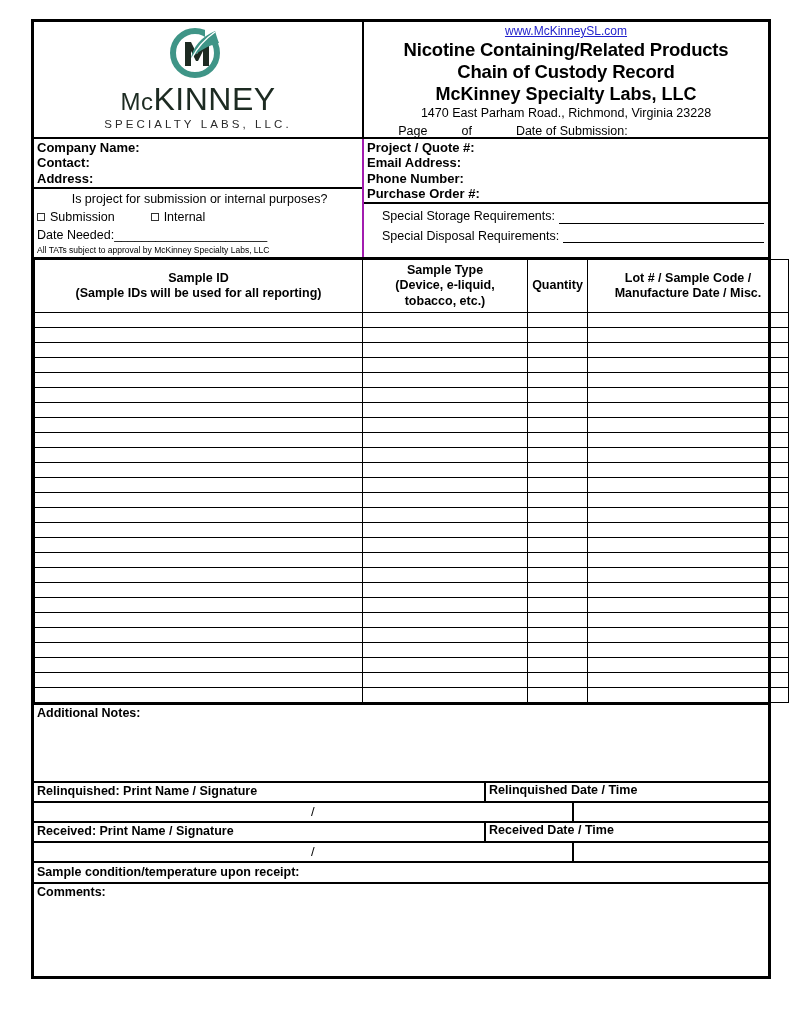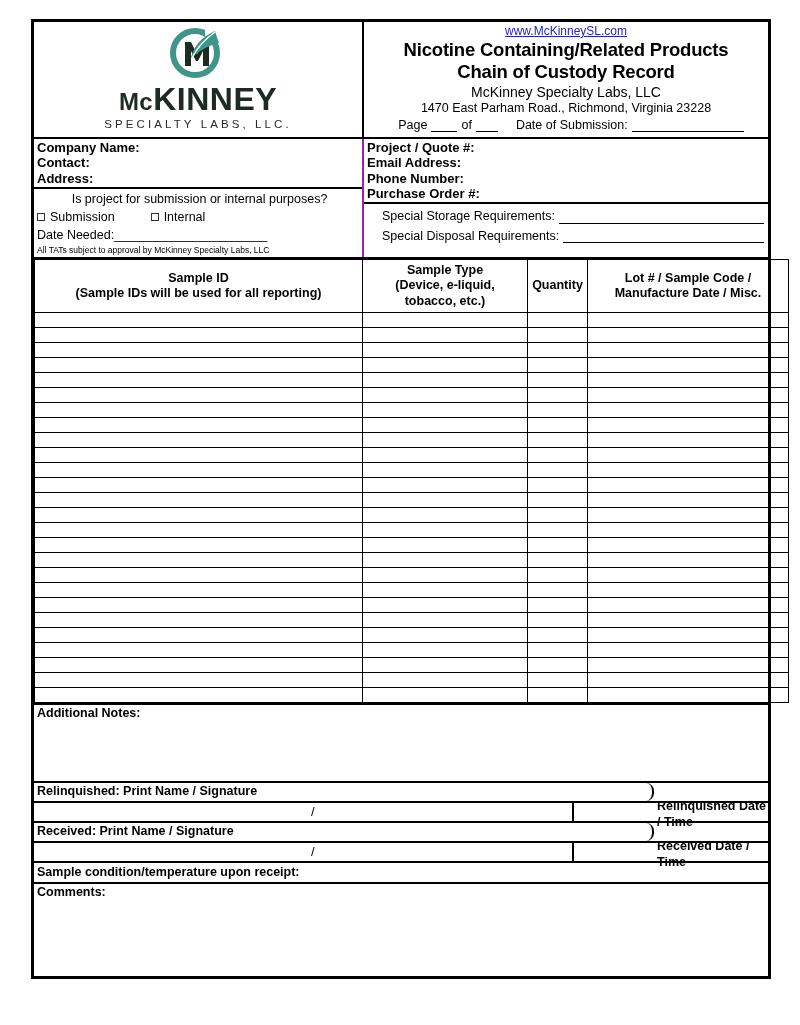--- a/index.html
+++ b/index.html
@@ -40,21 +40,21 @@
     border-right: 2px solid #000;
     display: flex;
     flex-direction: column;
     align-items: center;
     justify-content: flex-start;
     padding-top: 3px;
   }
   .logo-mark { width: 74px; height: 60px; display:block; }
   .logo-word {
     font-size: 32px;
-    font-weight: bold;
+    font-weight: normal;
     letter-spacing: 0.5px;
     color: #1d2b22;
     line-height: 1;
     margin-top: -2px;
   }
   .logo-word .sm { font-size: 24px; }
   .logo-sub {
     font-size: 11.5px;
     letter-spacing: 3.1px;
     color: #2a2a2a;
@@ -75,21 +75,21 @@
     color: #2222cc;
     text-decoration: underline;
     line-height: 1.25;
   }
   .title1, .title2 {
     font-size: 18.5px;
     font-weight: bold;
     line-height: 1.18;
     letter-spacing: -0.2px;
   }
-  .labname { font-size: 14px; line-height: 1.3; }
+  .labname { font-size: 18px; line-height: 1.3; font-weight: bold; }
   .labaddr { font-size: 12.5px; line-height: 1.25; }
   .pageline {
     font-size: 12.5px;
     margin-top: 1px;
     display: flex;
     justify-content: center;
     align-items: flex-end;
     gap: 4px;
     padding-left: 10px;
   }
@@ -175,36 +175,35 @@
   .notes {
     height: 78px;
     box-sizing: border-box;
     font-size: 12.5px;
     font-weight: bold;
     padding: 1px 0 0 3px;
     border-bottom: 2px solid #000;
   }
   .sigrow { display: flex; border-bottom: 2px solid #000; }
   .sig-left {
-    width: 620px;
+    width: 452px;
     box-sizing: border-box;
     border-right: 2px solid #000;
     font-size: 12.5px;
     font-weight: bold;
     padding: 1px 0 1px 3px;
     line-height: 1.25;
     height: 18px;
-    border-radius: 8px;
   }
   .sig-right {
     flex: 1;
     box-sizing: border-box;
     font-size: 12.5px;
     font-weight: bold;
-    padding: 16px 0 1px 3px;
+    padding: 0 0 1px 3px;
     line-height: 1.25;
     height: 18px;
   }
   .sig-blank-left {
     width: 540px;
     box-sizing: border-box;
     border-right: 2px solid #000;
     height: 18px;
     position: relative;
   }

